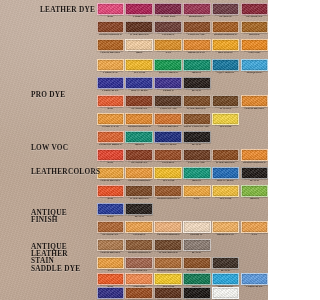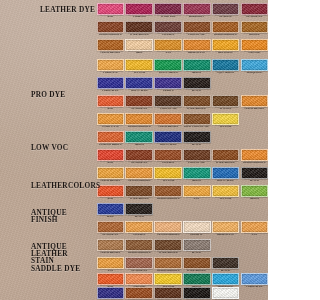--- a/index.html
+++ b/index.html
@@ -87,21 +87,21 @@
 </style>
 </head>
 <body>
 
 <div id="page">
   <div id="sheet"></div>
   <div id="labels">
       <div class="sec-label" style="top: 6px; padding-left: 9px;">LEATHER DYE</div>
       <div class="sec-label" style="top: 91px;">PRO DYE</div>
       <div class="sec-label" style="top: 144px;">LOW VOC</div>
-      <div class="sec-label" style="top: 182px;">LEATHERCOLORS</div>
+      <div class="sec-label" style="top: 168px;">LEATHERCOLORS</div>
       <div class="sec-label" style="top: 209px;">ANTIQUE
 FINISH</div>
       <div class="sec-label" style="top: 243px;">ANTIQUE
 LEATHER
 STAIN</div>
       <div class="sec-label" style="top: 265px;">SADDLE DYE</div>
     </div>
   <div id="grid-host">
       <div class="row grid" style="top: 2px; position: absolute;">
         <div class="cellwrap">

